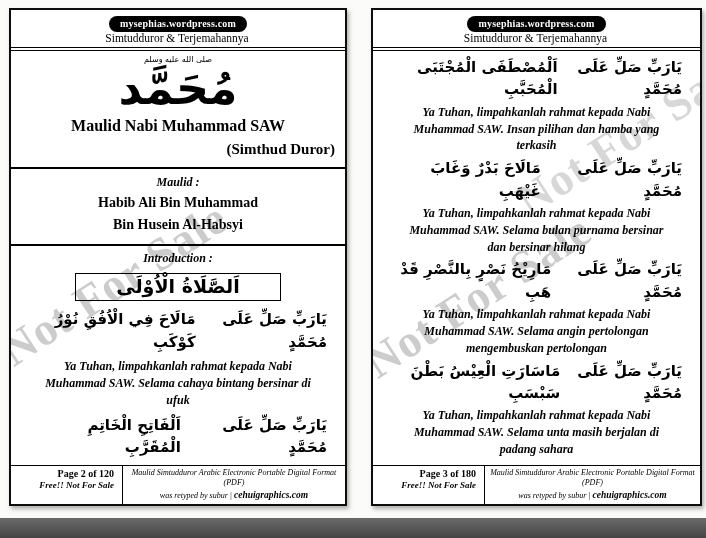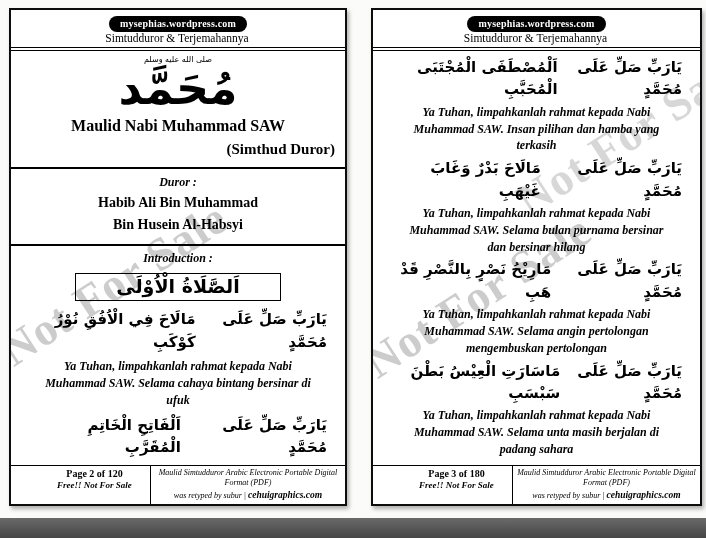--- a/index.html
+++ b/index.html
@@ -51,21 +51,21 @@
   .verse {
     display:flex; justify-content:space-between; padding:0 8px;
     font-family:"DejaVu Sans",sans-serif; font-weight:bold; font-size:15px; line-height:1.5;
   }
   .trans {
     text-align:center; font-weight:bold; font-style:italic; font-size:12px;
     line-height:1.4; padding:0 16px;
   }
   
   .ftr { margin:0 -10px; border-top:1.5px solid #000; display:flex; align-items:stretch; background:#fff; }
-  .ftr-left { border-right:1.5px solid #000; padding:2px 8px 3px; min-width:112px; text-align:center;margin-left:28px; }
+  .ftr-left { border-right:1.5px solid #000; padding:2px 8px 3px; min-width:112px; text-align:right; }
   .ftr-page { font-weight:bold; font-size:10px; line-height:1.25; }
   .ftr-free { font-weight:bold; font-style:italic; font-size:9px; line-height:1.2; }
   .ftr-right { flex:1; padding:2px 4px 3px; text-align:center; font-style:italic; font-size:8px; line-height:1.3; }
   .ftr-site { font-weight:bold; font-size:9.5px;text-align:right; }
   
   .wm {
     position:absolute; z-index:0; white-space:nowrap; pointer-events:none;
     font-weight:bold; font-size:46px; color:#8f8f8f; opacity:.45;
     transform:rotate(-33deg); transform-origin:0 50%; letter-spacing:1px;
   }
@@ -88,21 +88,21 @@
       <div class="dblrule"></div>
 
       <div class="content">
         <div class="callig">
           <div class="callig-saw">صلى الله عليه وسلم</div>
           <div class="callig-name">مُحَمَّد</div>
         </div>
         <div class="title1">Maulid Nabi Muhammad SAW</div>
         <div class="title2">(Simthud Duror)</div>
         <div class="hrule"></div>
-        <div class="label">Duror :</div>
+        <div class="label">Maulid :</div>
         <div class="author">Habib Ali Bin Muhammad</div>
         <div class="author author-last">Bin Husein Al-Habsyi</div>
         <div class="hrule"></div>
         <div class="label">Introduction :</div>
         <div class="secbox" dir="rtl">اَلصَّلَاةُ الْاُوْلَى</div>
         <div class="verse" dir="rtl">
           <span>يَارَبِّ صَلِّ عَلَى مُحَمَّدٍ</span>
           <span>مَالَاحَ فِي الْاُفُقِ نُوْرُ كَوْكَبِ</span>
         </div>
         <div class="trans">Ya Tuhan, limpahkanlah rahmat kepada Nabi Muhammad SAW. Selama cahaya bintang bersinar di ufuk</div>

